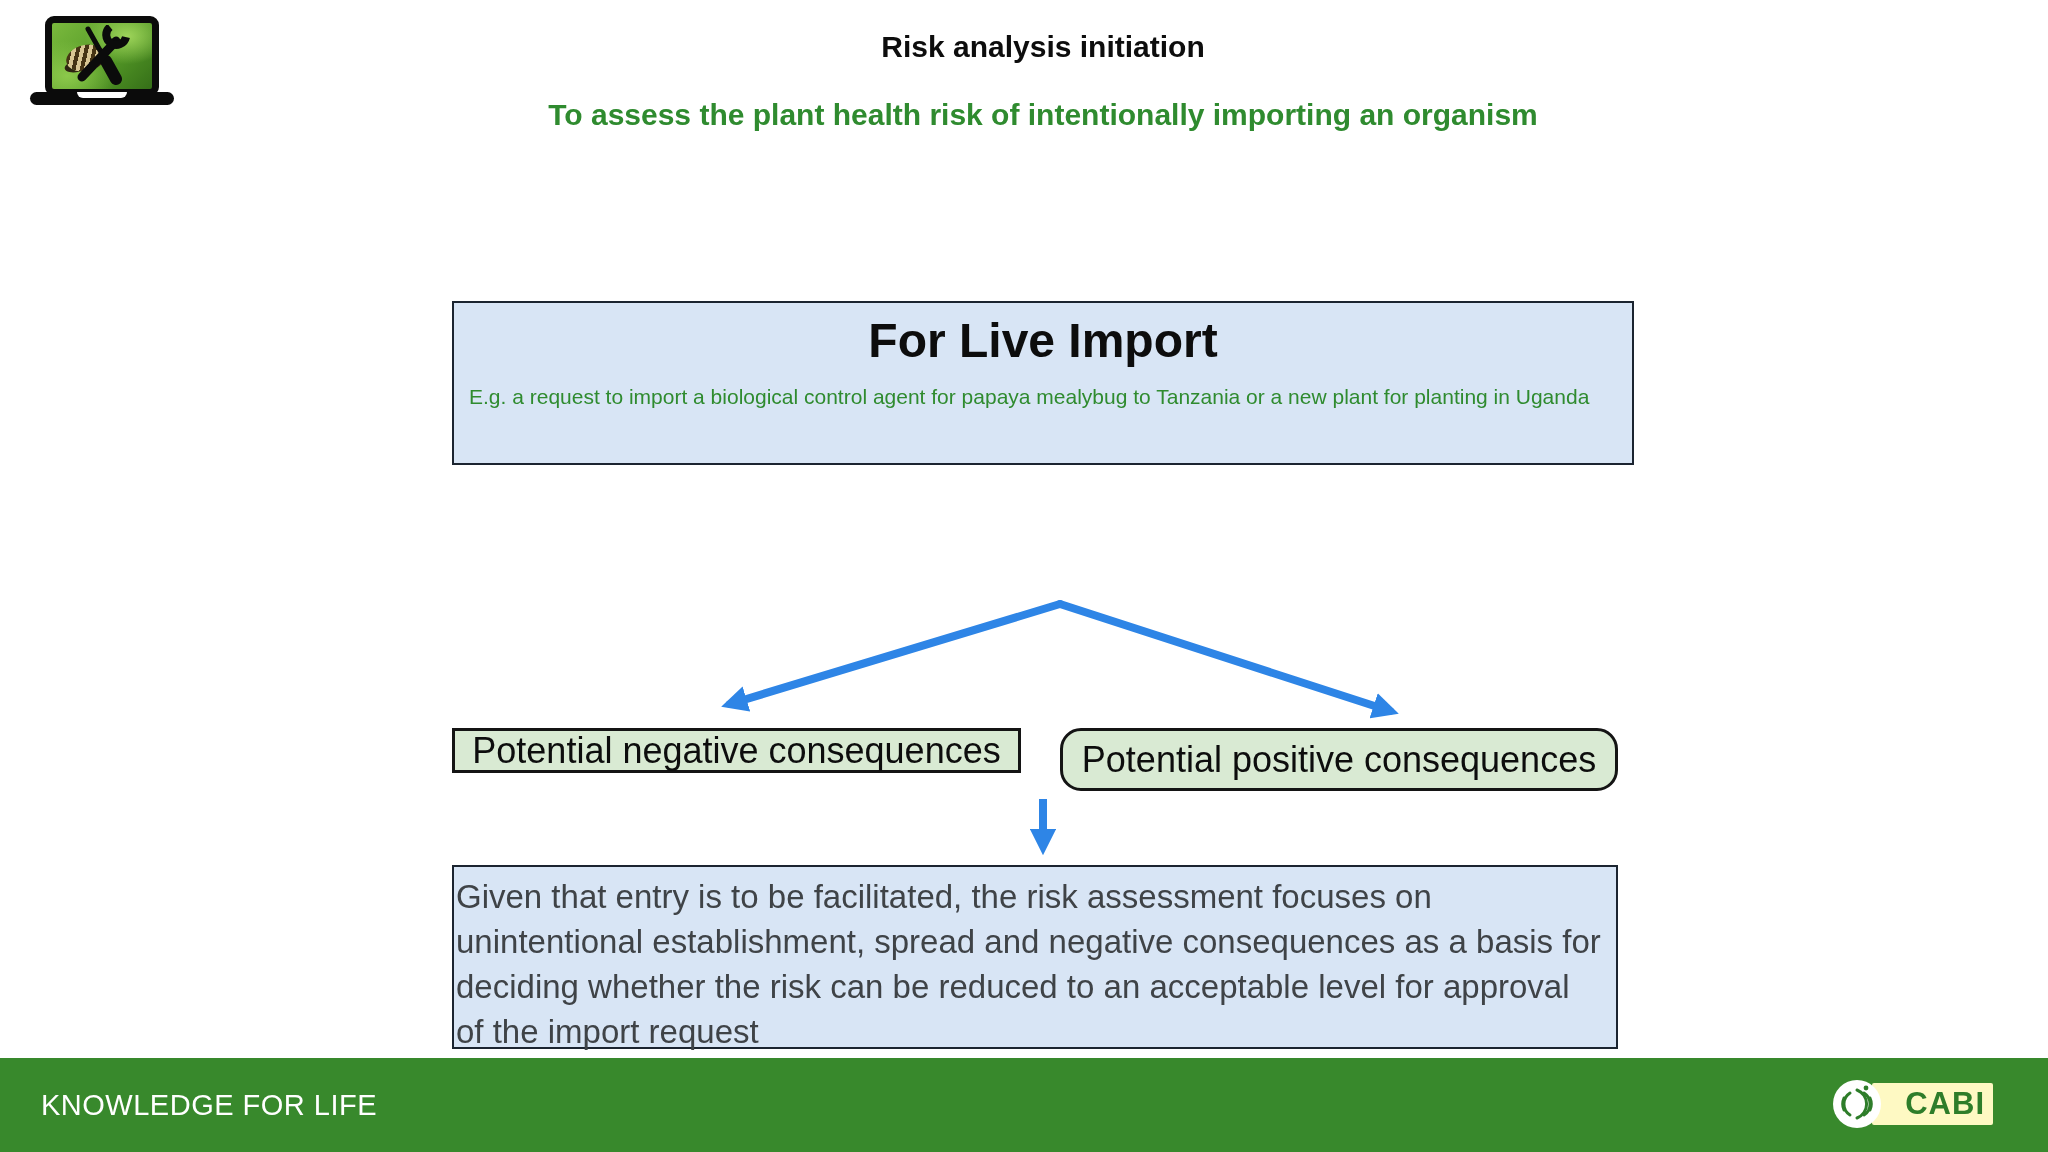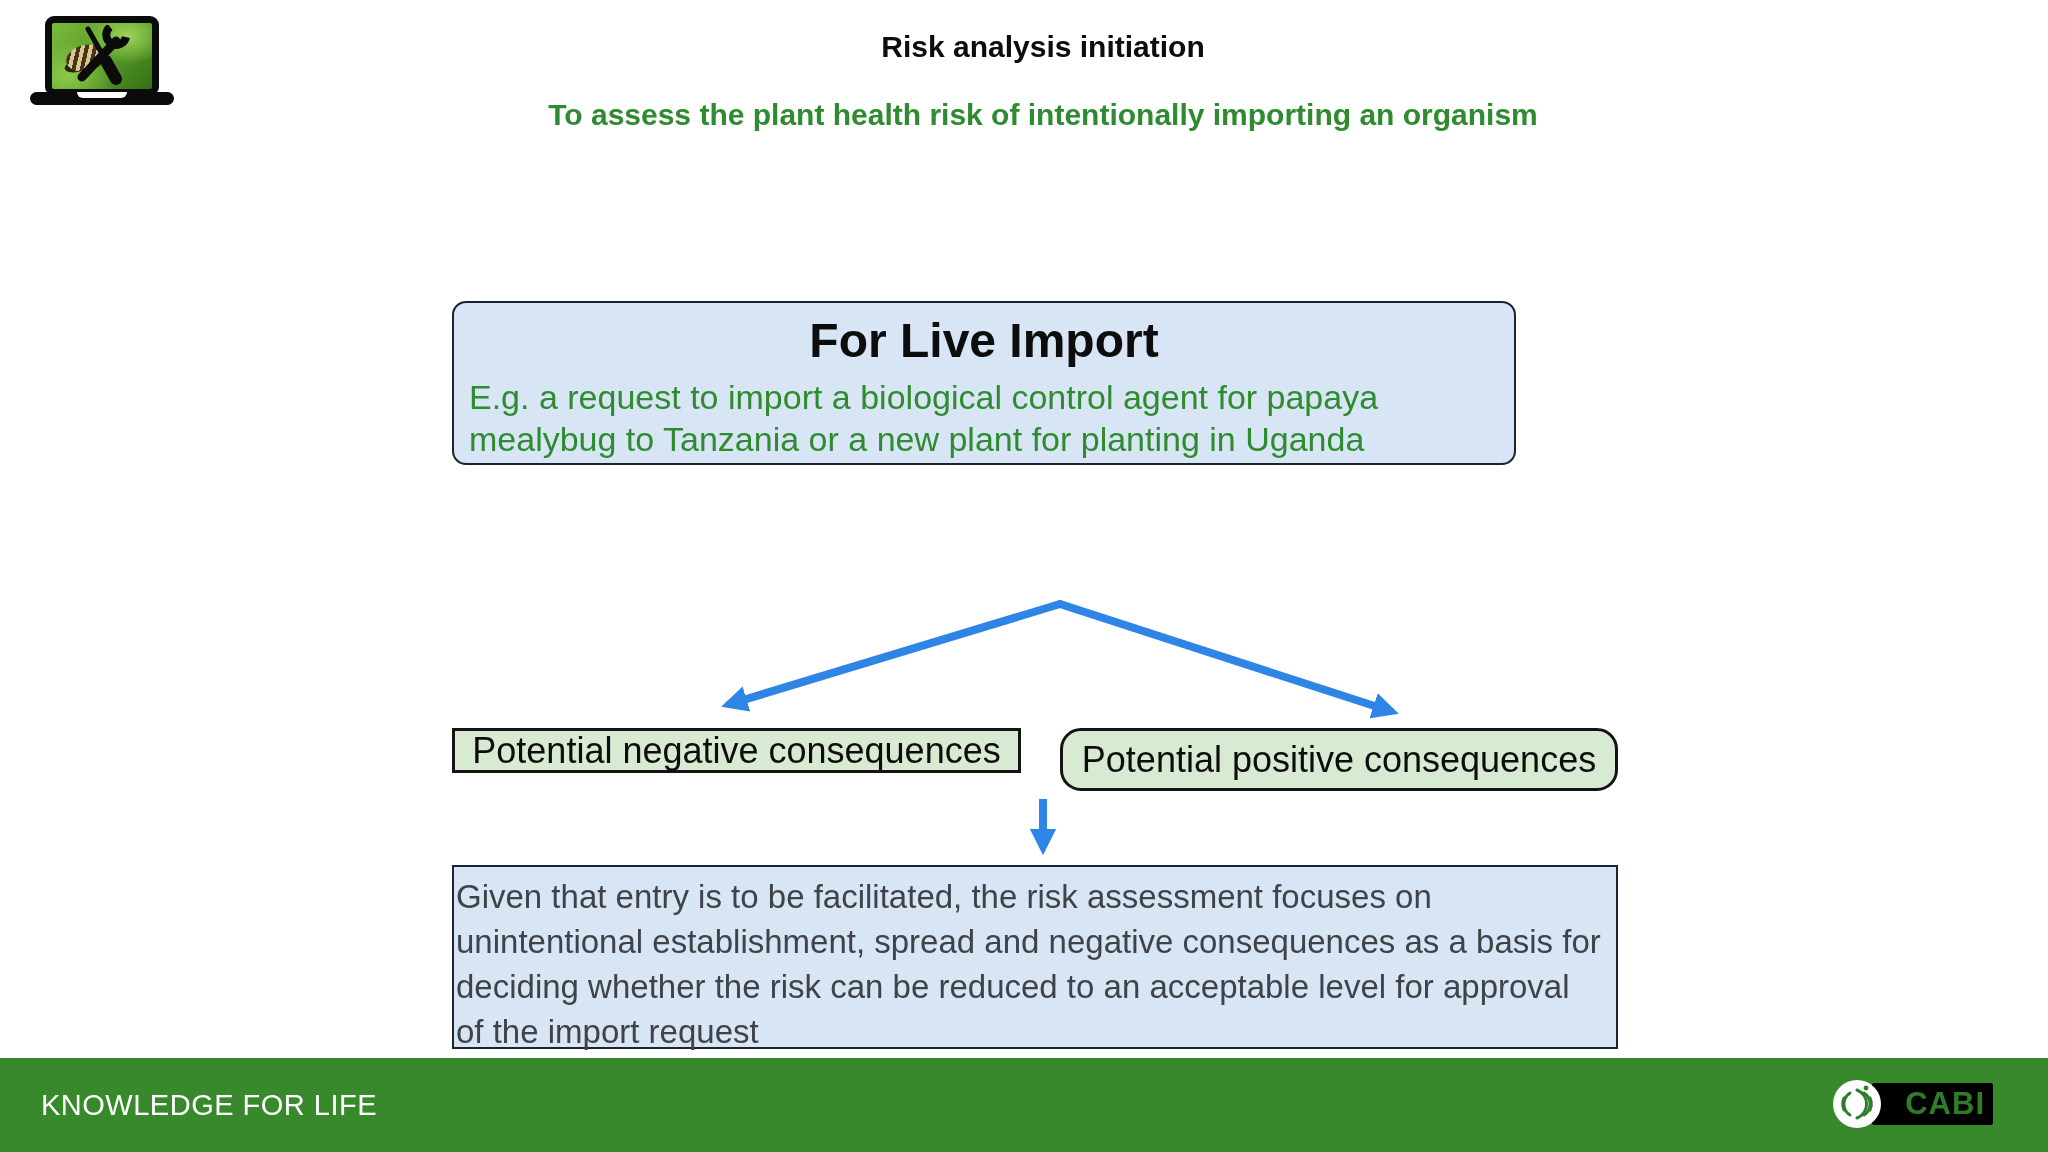--- a/index.html
+++ b/index.html
@@ -39,43 +39,43 @@
     font-size:30px;font-weight:bold;color:#0d0d0d;
   }
   .subtitle{
     position:absolute;left:12px;top:98px;width:2062px;text-align:center;
     font-size:30px;font-weight:bold;color:#2f8b2f;
   }
   
   .box{position:absolute;box-sizing:border-box;}
   .box-blue{background:#d8e5f5;border:2px solid #1b2430;}
   .box-green{background:#d9ead3;border:3px solid #141414;}
-  .top-box{left:452px;top:301px;width:1064px;height:164px;border-radius:14px;}
+  .top-box{left:452px;top:301px;width:1182px;height:164px;}
   .box-heading{margin-top:10px;text-align:center;font-size:48px;font-weight:bold;color:#0d0d0d;}
-  .box-example{margin-top:8px;padding:0 12px 0 15px;font-size:34px;line-height:42px;color:#2f8b2f;}
+  .box-example{margin-top:8px;padding:0 12px 0 15px;font-size:21px;line-height:42px;color:#2f8b2f;}
   .check-text{
     position:absolute;left:640px;top:514px;width:840px;text-align:center;
     font-size:34px;line-height:47px;color:#131313;
   }
   .branch-left{left:452px;top:728px;width:569px;height:45px;display:flex;align-items:center;justify-content:center;}
   .branch-right{left:1060px;top:728px;width:558px;height:63px;display:flex;align-items:center;justify-content:center;border-radius:21px;}
   .branch-label{font-size:36px;color:#0d0d0d;white-space:nowrap;}
   .bottom-box{left:452px;top:865px;width:1166px;height:184px;}
   .conclusion-text{padding:7px 12px 0 2px;font-size:33px;line-height:45px;color:#3f4347;}
   
   .arrows{position:absolute;left:0;top:0;pointer-events:none;}
   
   .footer{position:absolute;left:0;top:1058px;width:2048px;height:94px;background:#38892c;}
   .tagline{
     position:absolute;left:41px;top:0;height:94px;display:flex;align-items:center;
     color:#ffffff;font-size:29px;font-weight:normal;letter-spacing:0.5px;
   }
   .cabi{position:absolute;left:1833px;top:1080px;width:162px;height:48px;}
   .cabi-plate{
-    position:absolute;left:39px;top:3px;width:121px;height:42px;background:#000000;
+    position:absolute;left:39px;top:3px;width:121px;height:42px;background:#fef9c3;
     border-radius:2px;display:flex;align-items:center;justify-content:flex-end;
   }
   .cabi-word{font-size:31px;font-weight:bold;color:#2e7d2a;letter-spacing:1px;padding-right:8px;}
   .cabi-circle{
     position:absolute;left:0;top:0;width:48px;height:48px;border-radius:50%;background:#ffffff;
   }
 </style>
 </head>
 <body>
 

